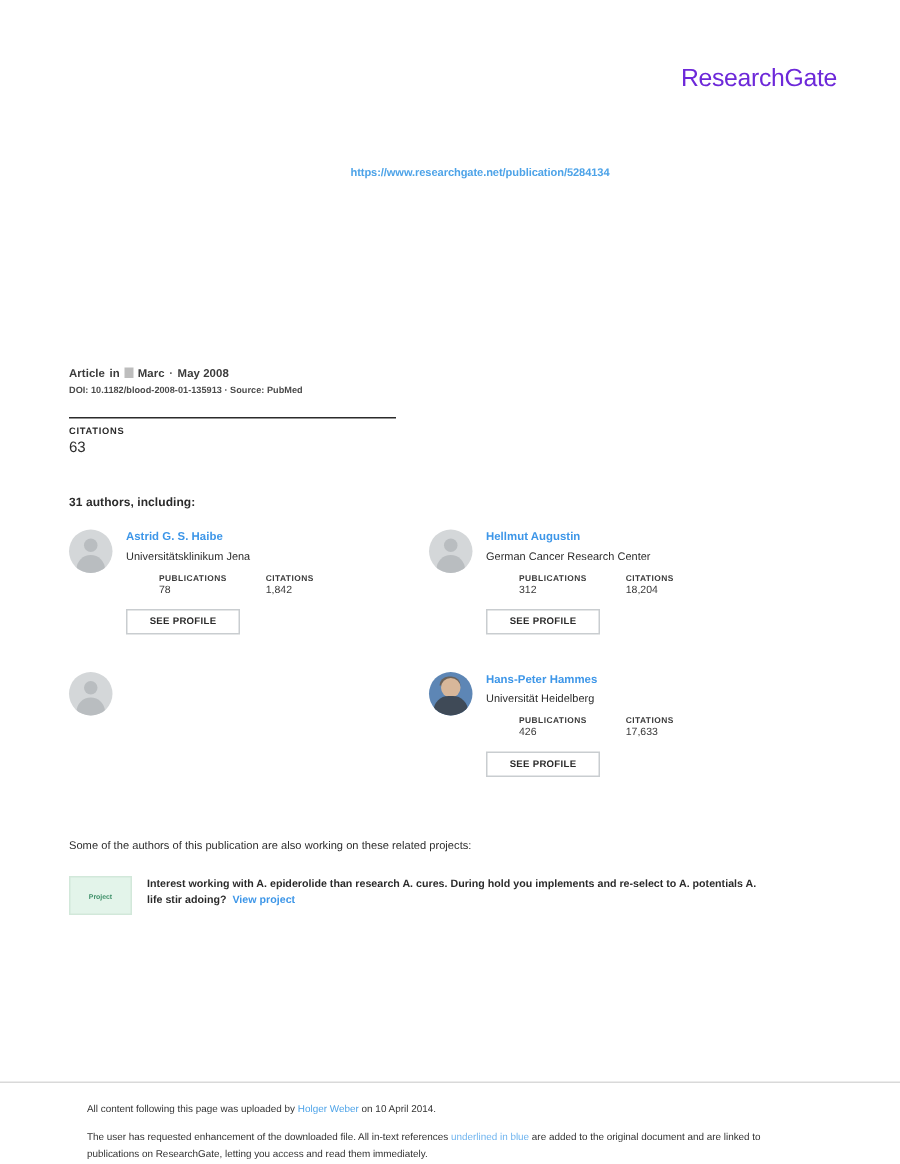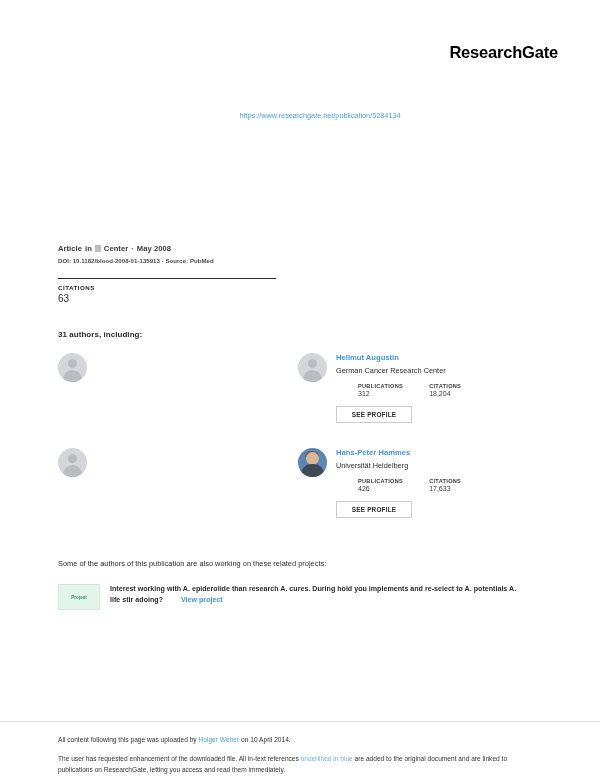--- a/index.html
+++ b/index.html
@@ -25,44 +25,44 @@
   
   .rg-header {
     height: 86px;
     position: relative;
   }
   .rg-logo {
     position: absolute;
     right: 42px;
     top: 44px;
     font-size: 16.5px;
-    font-weight: bold;
+    font-weight: normal;
     letter-spacing: -0.2px;
-    color: #000000;
+    color: #6d28d9;
     line-height: 1;
     white-space: nowrap;
   }
 
   .url-line {
     text-align: center;
     margin-top: 18px;
     padding-left: 40px;
   }
   .url-link {
     font-size: 7.4px;
-    font-weight: normal;
+    font-weight: bold;
     color: #4da3e8;
     letter-spacing: -0.05px;
     text-decoration: none;
     white-space: nowrap;
   }
 
   
   .body-wrap {
-    padding: 0 62px 0 58px;
+    padding: 0 62px 0 46px;
     flex: 1;
     display: flex;
     flex-direction: column;
   }
 
   .meta {
     margin-top: 122px;
   }
   .meta-line {
     font-size: 7.6px;
@@ -263,21 +263,21 @@
     font-weight: bold;
     color: #2b2b2b;
     line-height: 1.55;
     max-width: 418px;
     letter-spacing: 0.01px;
   }
   .view-project {
     color: #3d96e8;
     font-weight: bold;
     text-decoration: none;
-    margin-left: 16px;
+    margin-left: 2px;
   }
 
   
   .spacer { flex: 1; }
   .footer-rule {
     height: 1px;
     background: #d9d9d9;
     margin: 0 0 0 0;
   }
   .footer {
@@ -314,21 +314,21 @@
     <a class="url-link" href="#">https://www.researchgate.net/publication/5284134</a>
   </div>
 
   <div class="body-wrap">
 
     <div class="meta">
       <div class="meta-line">
         <span>Article</span>
         <span>in</span>
         <span class="doc-icon"></span>
-        <span>Center</span>
+        <span>Marc</span>
         <span class="meta-sep">·</span>
         <span>May 2008</span>
       </div>
       <div class="doi-line">DOI: 10.1182/blood-2008-01-135913 · Source: PubMed</div>
     </div>
 
     <div class="stats">
       <div class="stat-col">
         <div class="stat-rule"></div>
         <div class="stat-label">CITATIONS</div>
@@ -337,20 +337,35 @@
     </div>
 
     <div class="authors-head">31 authors, including:</div>
 
     <div class="authors-grid">
 
       <div class="author">
         <div class="avatar">
           <div class="head"></div>
             <div class="shoulders"></div>
+        </div>
+        <div class="author-body">
+          <div class="author-name">Astrid G. S. Haibe</div>
+          <div class="author-affil">Universitätsklinikum Jena</div>
+          <div class="author-stats">
+            <div>
+              <div class="a-stat-label">PUBLICATIONS</div>
+              <div class="a-stat-value">78</div>
+            </div>
+            <div>
+              <div class="a-stat-label">CITATIONS</div>
+              <div class="a-stat-value">1,842</div>
+            </div>
+          </div>
+          <div class="see-profile">SEE PROFILE</div>
         </div>
       </div>
 
       <div class="author">
         <div class="avatar">
           <div class="head"></div>
             <div class="shoulders"></div>
         </div>
         <div class="author-body">
           <div class="author-name">Hellmut Augustin</div>

